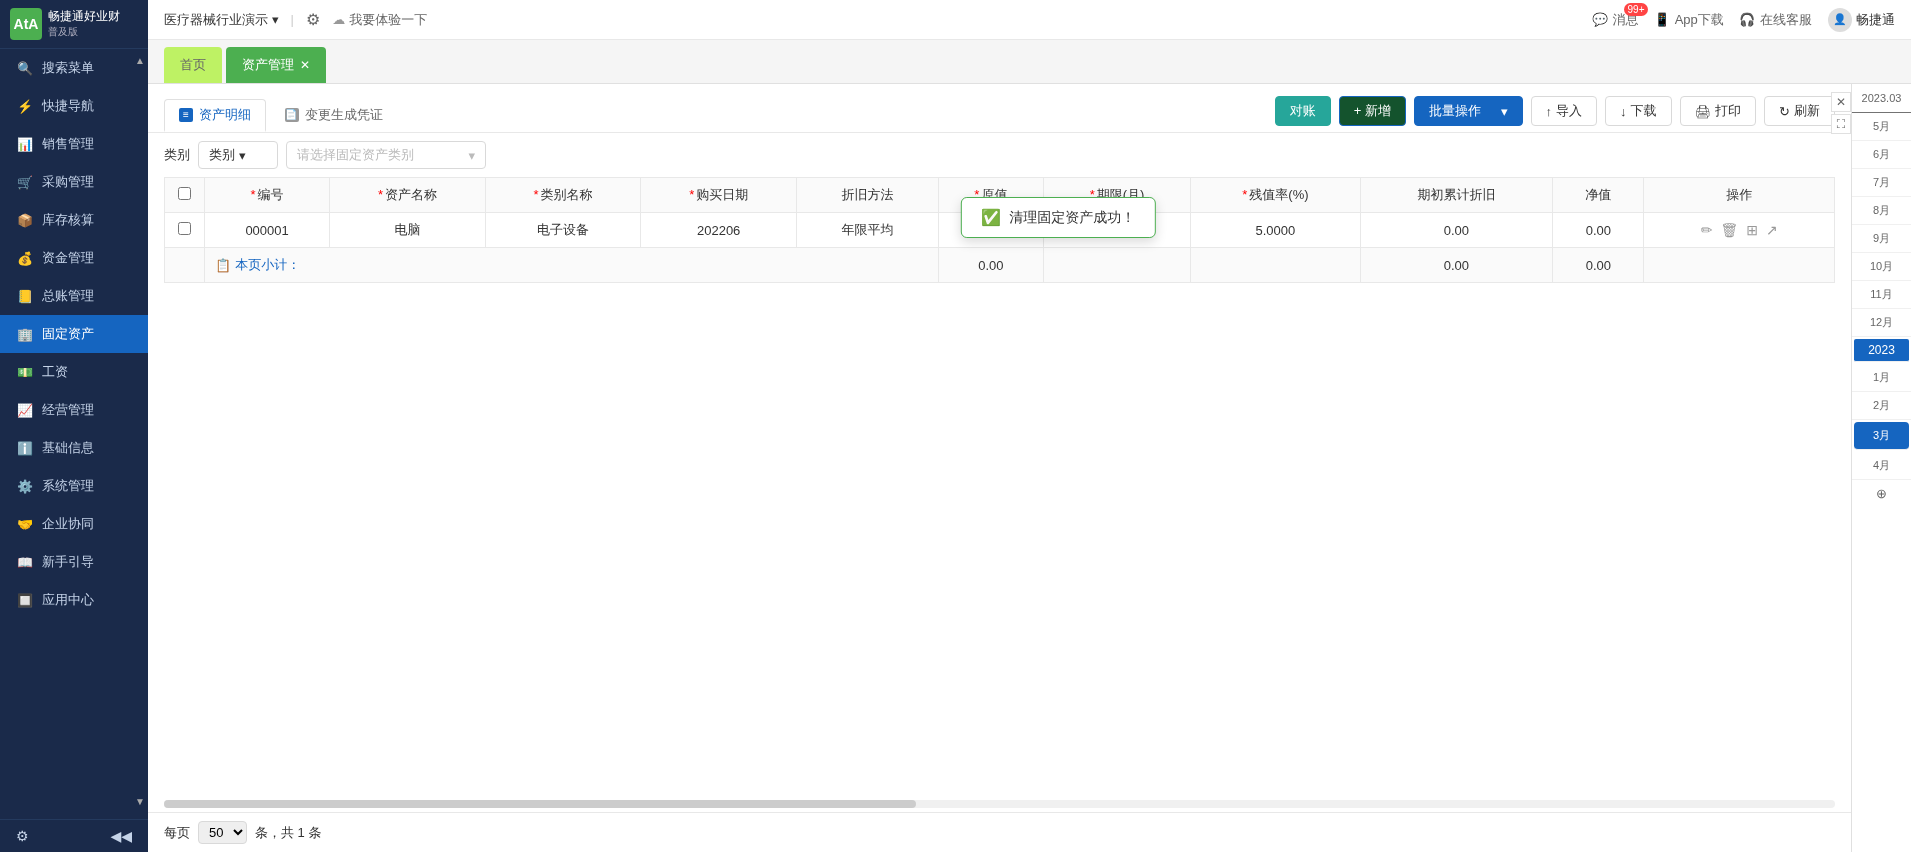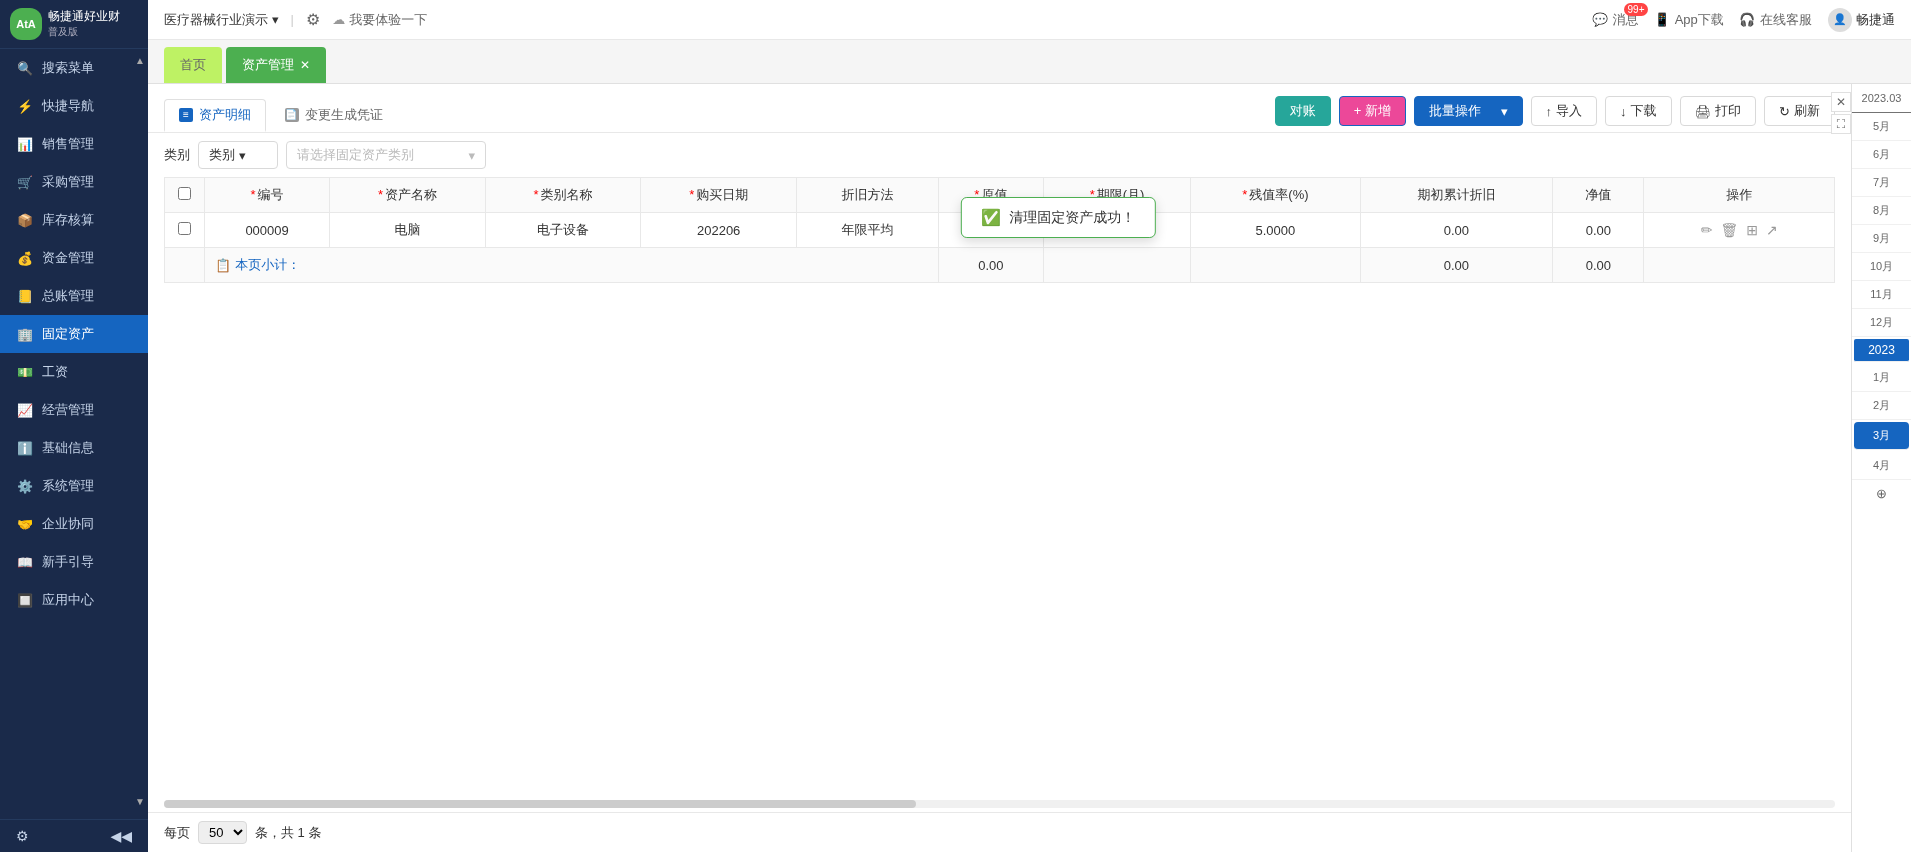--- a/index.html
+++ b/index.html
@@ -1,21 +1,21 @@
 <!DOCTYPE html>
 <html><head>
   <meta charset="utf-8">
   <style>
     * { box-sizing: border-box; margin: 0; padding: 0; }
     body { font-family: "Microsoft YaHei", "PingFang SC", sans-serif; font-size: 13px; color: #333; display: flex; height: 852px; overflow: hidden; background: #f0f2f5; }
 
     
     .sidebar { width: 148px; background: #1a2a4a; display: flex; flex-direction: column; height: 100%; flex-shrink: 0; }
     .sidebar-logo { background: #1a2a4a; padding: 8px 10px; display: flex; align-items: center; gap: 6px; border-bottom: 1px solid #243a5e; }
-    .sidebar-logo-icon { width: 32px; height: 32px; background: #4caf50; border-radius: 12px; display: flex; align-items: center; justify-content: center; color: white; font-size: 11px; font-weight: bold; }
+    .sidebar-logo-icon { width: 32px; height: 32px; background: #4caf50; border-radius: 4px; display: flex; align-items: center; justify-content: center; color: white; font-size: 14px; font-weight: bold; }
     .sidebar-logo-text { color: white; font-size: 12px; line-height: 1.3; }
     .sidebar-logo-sub { color: #aab; font-size: 10px; }
     .sidebar-scroll { flex: 1; overflow-y: auto; }
     .sidebar-scroll::-webkit-scrollbar { width: 4px; }
     .sidebar-scroll::-webkit-scrollbar-thumb { background: #3a5a8a; }
     .sidebar-item { display: flex; align-items: center; gap: 8px; padding: 10px 16px; color: #c5d3e8; cursor: pointer; font-size: 13px; }
     .sidebar-item.active { background: #1565c0; color: white; }
     .sidebar-item-icon { width: 18px; height: 18px; display: flex; align-items: center; justify-content: center; flex-shrink: 0; }
     .sidebar-bottom { padding: 8px 16px; display: flex; align-items: center; justify-content: space-between; border-top: 1px solid #243a5e; }
     .sidebar-bottom-icon { color: #c5d3e8; cursor: pointer; font-size: 14px; }
@@ -48,21 +48,21 @@
 
     
     .subtabs { display: flex; align-items: center; padding: 12px 16px 0; border-bottom: 1px solid #e8e8e8; gap: 4px; flex-shrink: 0; }
     .subtab { padding: 6px 14px; font-size: 13px; cursor: pointer; border-radius: 4px 4px 0 0; display: flex; align-items: center; gap: 6px; color: #666; border: 1px solid transparent; border-bottom: none; }
     .subtab.active { background: white; border-color: #e0e0e0; color: #1565c0; border-bottom: 2px solid white; position: relative; top: 1px; }
     .subtab-icon { width: 14px; height: 14px; border-radius: 2px; display: flex; align-items: center; justify-content: center; font-size: 10px; }
     .subtab-icon.blue { background: #1565c0; color: white; }
     .subtab-icon.gray { background: #999; color: white; }
     .toolbar-right { margin-left: auto; display: flex; align-items: center; gap: 8px; }
     .btn { padding: 5px 14px; border-radius: 4px; font-size: 13px; cursor: pointer; border: 1px solid #d9d9d9; background: white; color: #333; display: flex; align-items: center; gap: 4px; }
-    .btn-primary { background: #ec4899; color: white; border-color: #1565c0; }
+    .btn-primary { background: #14532d; color: white; border-color: #1565c0; }
     .btn-teal { background: #26a69a; color: white; border-color: #26a69a; }
     .btn-batch { background: #1565c0; color: white; border-color: #1565c0; display: flex; align-items: center; gap: 20px; }
 
     
     .filterbar { display: flex; align-items: center; padding: 8px 16px; gap: 8px; flex-shrink: 0; }
     .filter-label { font-size: 13px; color: #333; }
     .filter-select { display: flex; align-items: center; gap: 4px; padding: 4px 10px; border: 1px solid #d9d9d9; border-radius: 4px; background: white; cursor: pointer; min-width: 80px; font-size: 13px; }
     .filter-select-placeholder { display: flex; align-items: center; gap: 4px; padding: 4px 10px; border: 1px solid #d9d9d9; border-radius: 4px; background: white; cursor: pointer; min-width: 200px; font-size: 13px; color: #bbb; }
 
     
@@ -303,21 +303,21 @@
                 <th><span>期初累计折旧</span></th>
                 <th><span>净值</span></th>
                 <th><span>操作</span></th>
               </tr>
             </thead>
             <tbody>
               <tr>
                 <td class="checkbox-cell">
                   <input type="checkbox" style="">
                 </td>
-                <td>000009</td>
+                <td>000001</td>
                 <td>电脑</td>
                 <td>电子设备</td>
                 <td>202206</td>
                 <td>年限平均</td>
                 <td></td>
                 <td>60</td>
                 <td>5.0000</td>
                 <td>0.00</td>
                 <td>0.00</td>
                 <td>

